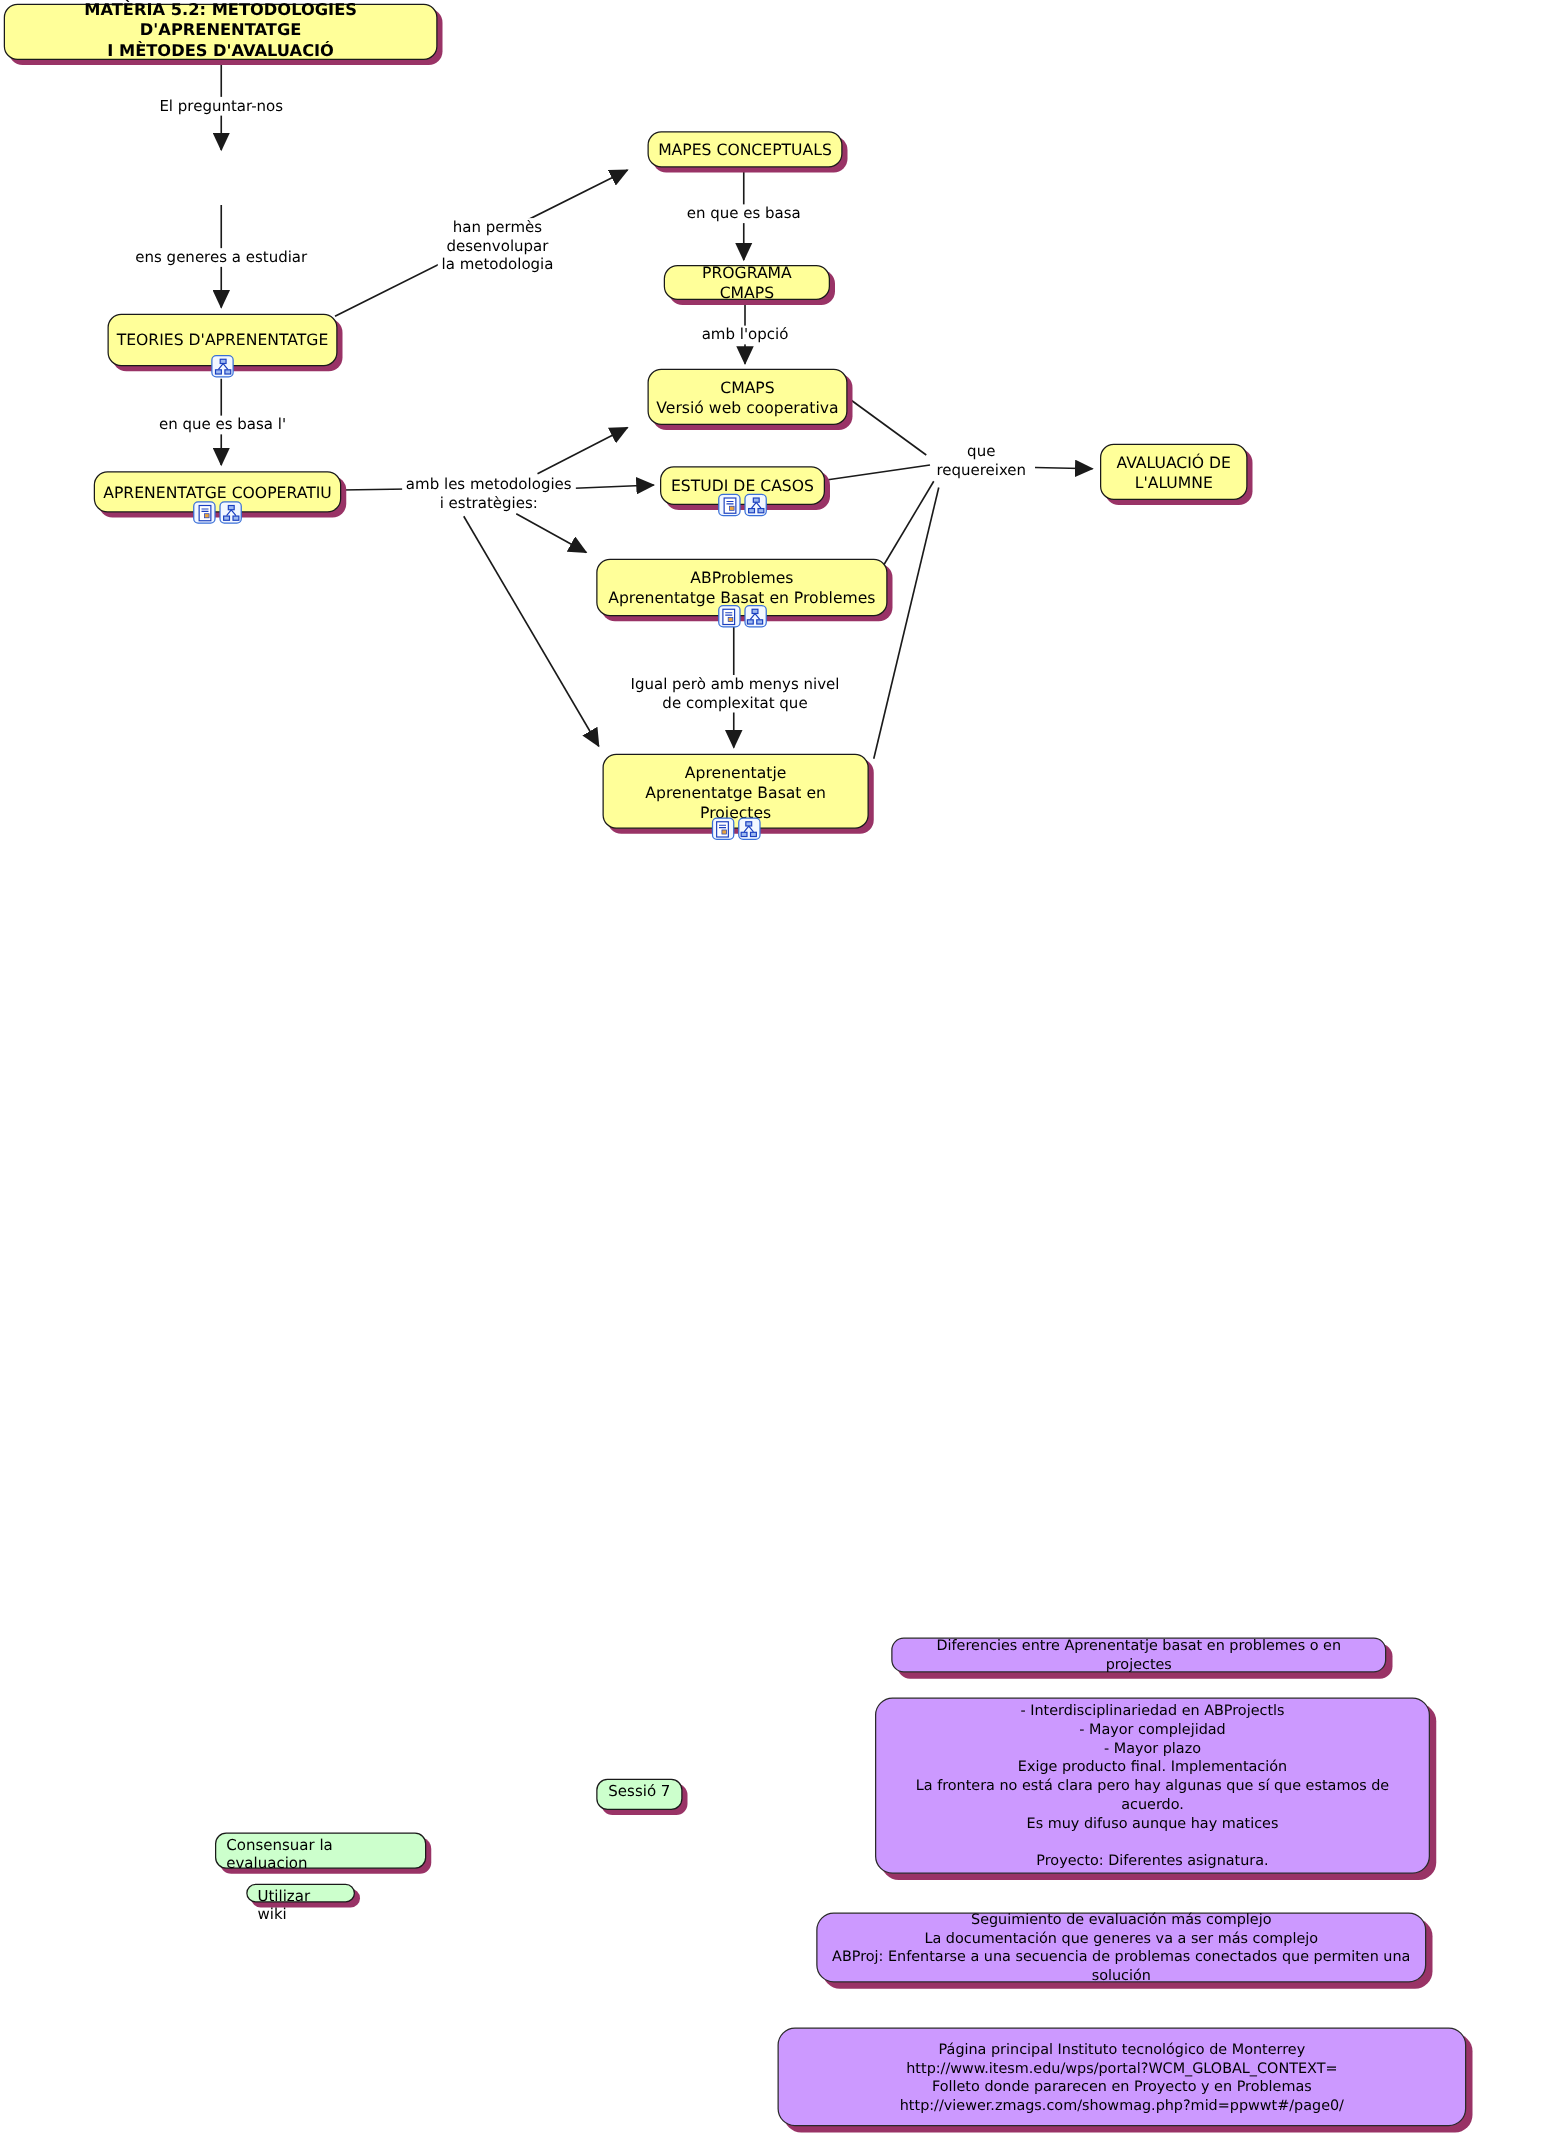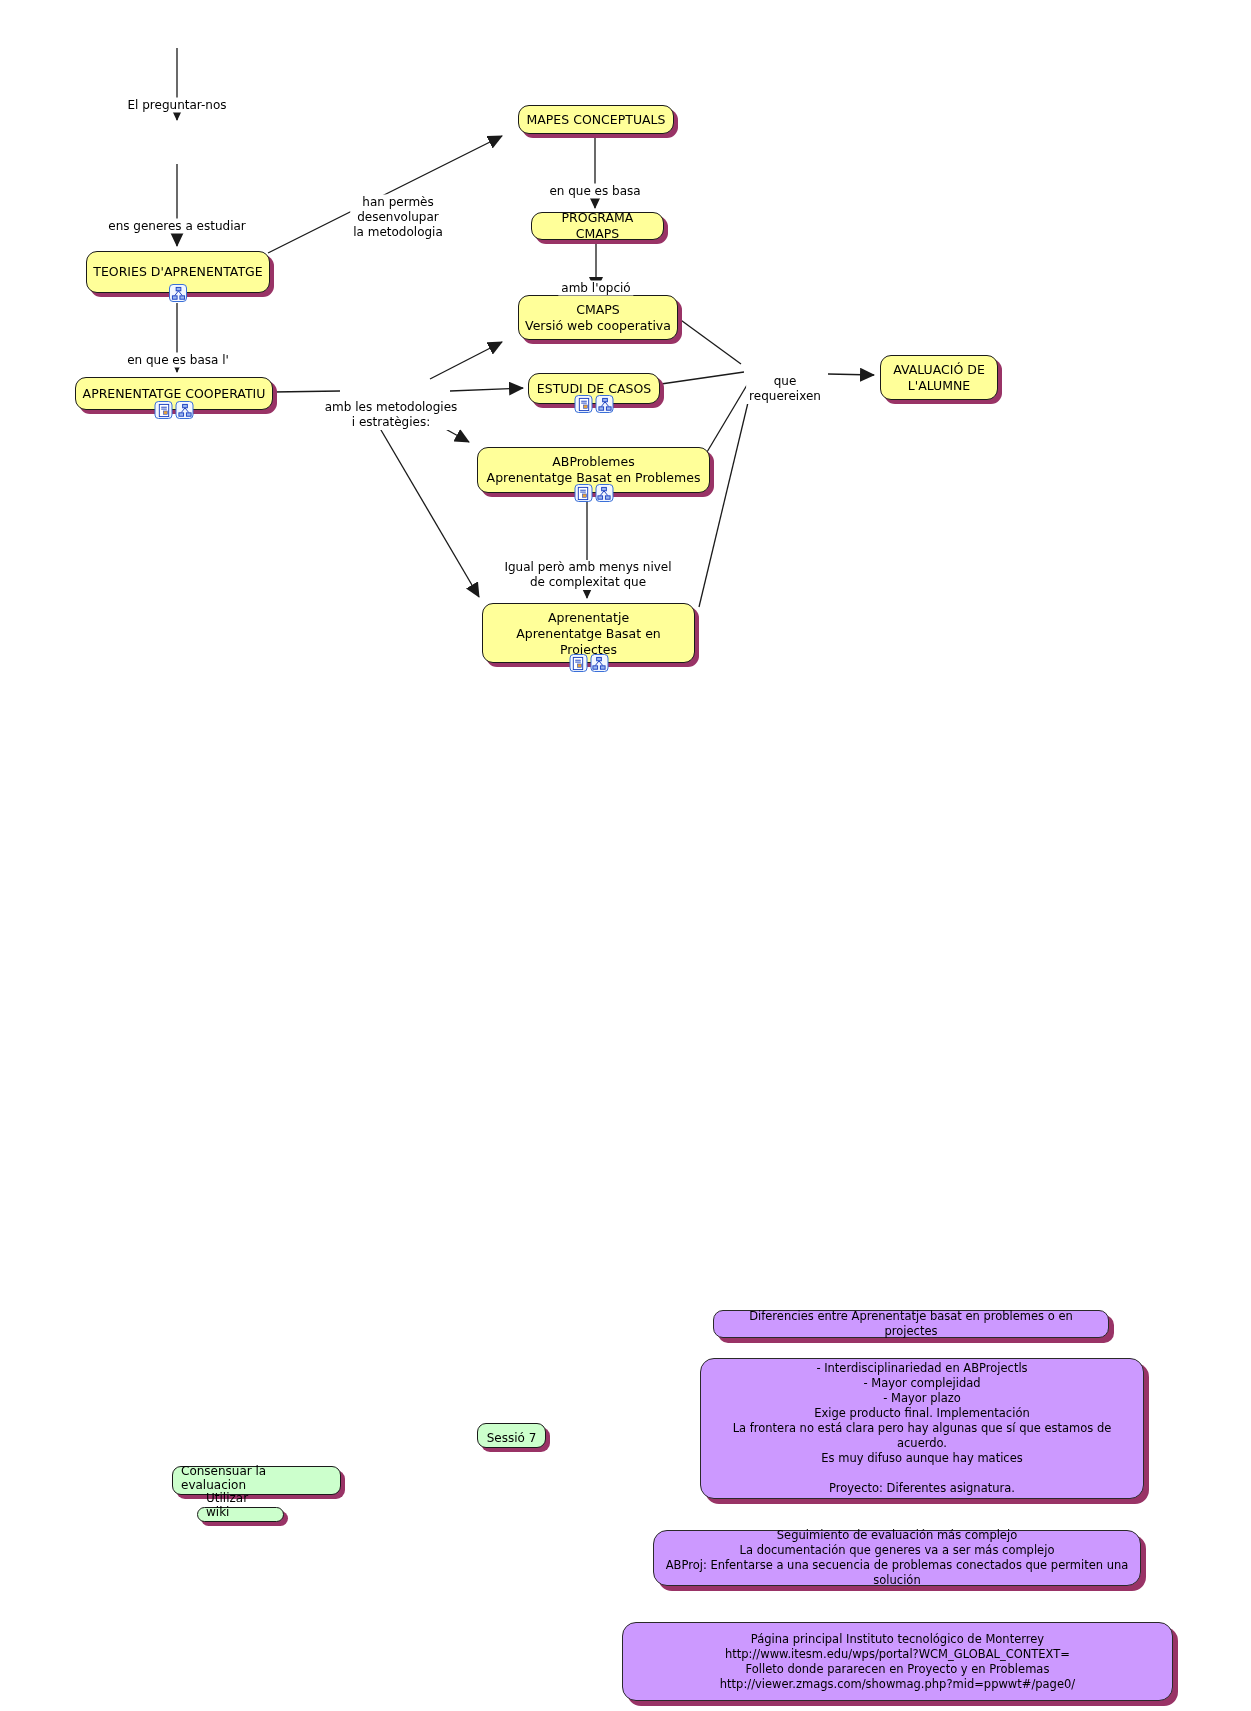--- a/index.html
+++ b/index.html
@@ -13,24 +13,24 @@
   .concept.title{font-weight:bold;font-size:13px;}
   .concept.top{align-items:flex-start;padding-top:6px;}
   .concept .txt{white-space:pre-line;}
 
   .icons{position:absolute;left:50%;bottom:-10px;transform:translateX(-50%);display:flex;gap:3px;}
   .icon{width:18px;height:18px;background:#f2f7ff;border:1px solid #3a6fd8;border-radius:4px;
         display:inline-flex;align-items:center;justify-content:center;box-sizing:border-box;}
   .icon svg{display:block;}
 
   .link-label{position:absolute;transform:translate(-50%,-50%);background:#ffffff;
-              font-size:12px;line-height:1.25;text-align:center;white-space:pre-line;padding:0 3px;margin-top:20px;}
+              font-size:12px;line-height:1.25;text-align:center;white-space:pre-line;padding:0 3px;}
 
   .session{position:absolute;background:#ccffcc;border:1.5px solid #1a1a1a;border-radius:9px;
-           box-shadow:4px 4px 0 #993366;display:flex;align-items:flex-end;justify-content:center;
+           box-shadow:4px 4px 0 #993366;display:flex;align-items:flex-start;justify-content:center;
            font-size:12px;box-sizing:border-box;padding:2px 8px;}
 
   .note{position:absolute;background:#cc99ff;border:1.5px solid #2a2a2a;border-radius:14px;
         box-shadow:5px 5px 0 #993366;display:flex;align-items:center;justify-content:center;
         text-align:center;font-size:11.5px;line-height:15px;box-sizing:border-box;padding:4px 10px;}
   .note .txt{white-space:pre-line;}
 </style>
 </head>
 <body>
 
@@ -56,20 +56,24 @@
       <line x1="371" y1="413" x2="479" y2="597" marker-end="url(#ah)"></line>
       <line x1="587" y1="500" x2="587" y2="598" marker-end="url(#ah)"></line>
       <line x1="678" y1="318" x2="741" y2="364"></line>
       <line x1="661" y1="384" x2="744" y2="372"></line>
       <line x1="707" y1="452" x2="747" y2="385"></line>
       <line x1="699" y1="607" x2="751" y2="390"></line>
       <line x1="828" y1="374" x2="874" y2="375" marker-end="url(#ah)"></line>
     </g>
   </svg>
 
+  <div class="concept title" style="left:3px;top:3px;width:347px;height:45px">
+    <span class="txt">MATÈRIA 5.2: METODOLOGIES D'APRENENTATGE
+I MÈTODES D'AVALUACIÓ</span>
+  </div>
 
 
   <div class="concept" style="left:86px;top:251px;width:184px;height:42px">
     <span class="txt">TEORIES D'APRENENTATGE</span>
     <div class="icons">
       <span class="icon">
         <svg width="15" height="15" viewBox="0 0 16 16">
             <rect x="5.5" y="1.5" width="5" height="3.6" fill="#9db8f0" stroke="#1a3fbf"></rect>
             <path d="M8 5.2 L4 10.2 M8 5.2 L12 10.2" stroke="#1a3fbf"></path>
             <rect x="1.5" y="10.5" width="5" height="3.6" fill="#9db8f0" stroke="#1a3fbf"></rect>

